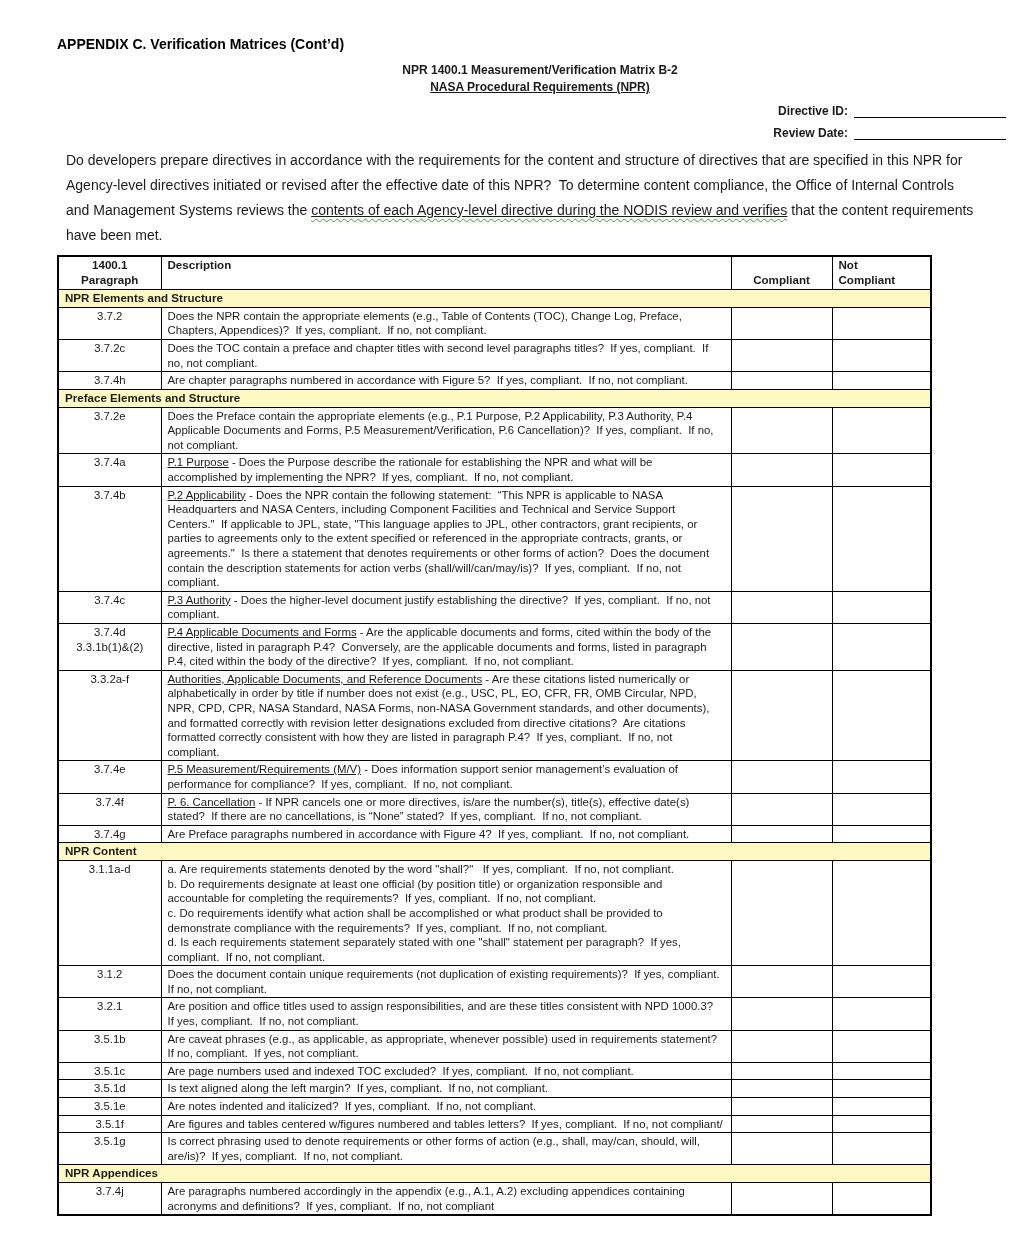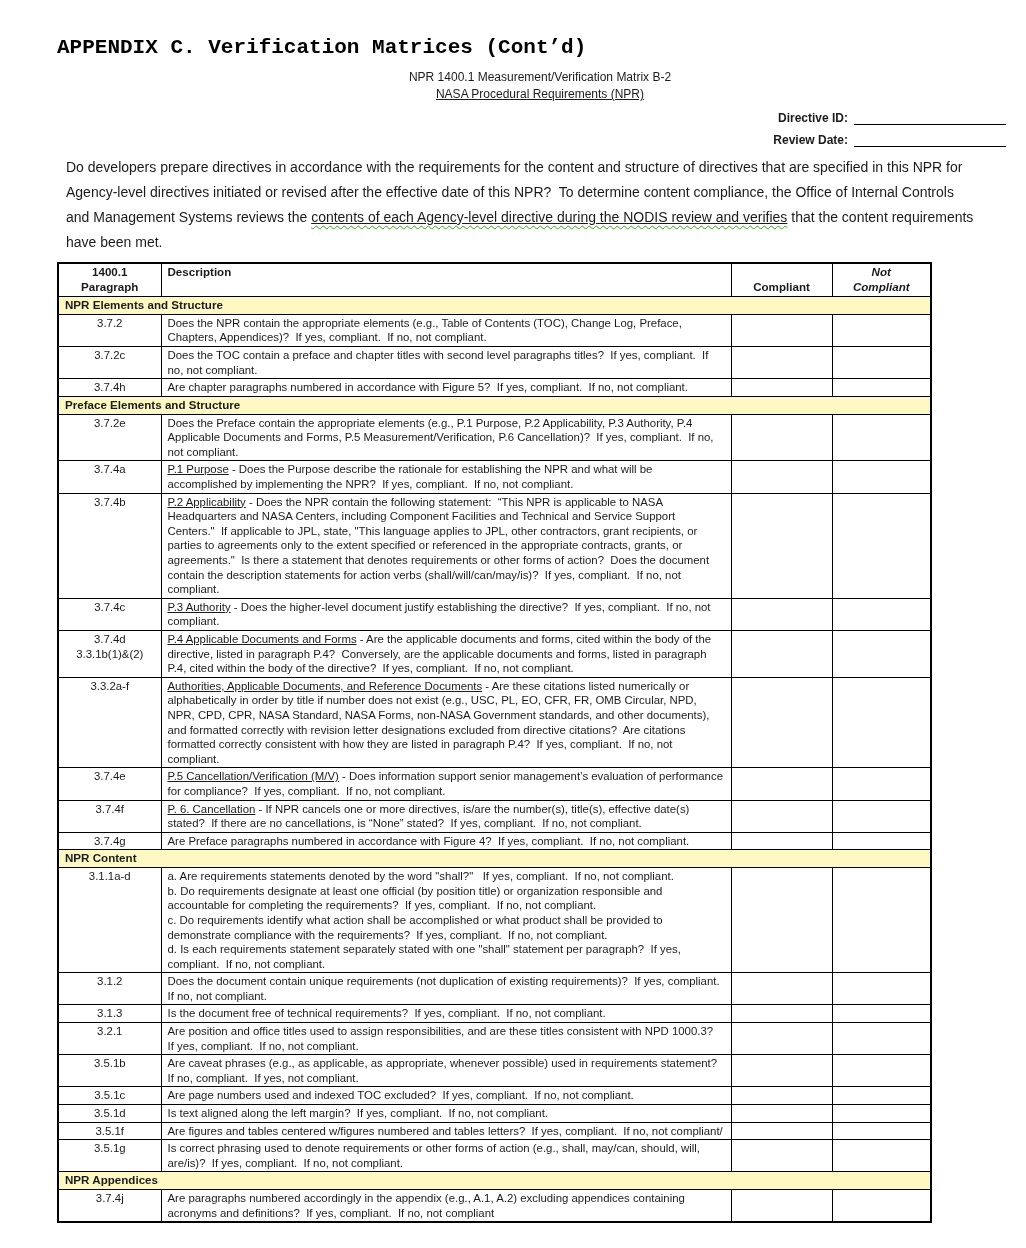--- a/index.html
+++ b/index.html
@@ -2,42 +2,42 @@
 <html><head>
 <meta charset="utf-8">
 <style>
   html,body{margin:0;padding:0;background:#ffffff;}
   .page{
     width:1026px;min-height:1248px;background:#ffffff;position:relative;
     font-family:"Liberation Sans","DejaVu Sans",sans-serif;color:#1b1b1b;
     box-sizing:border-box;padding-top:36px;
   }
   .doc-title{
-    font-family:Liberation Mono, monospace;
-    font-size:21px;font-weight:bold;margin:0 17px 10px 57px;color:#000;
+    font-family:Liberation Sans, sans-serif;
+    font-size:14px;font-weight:bold;margin:0 17px 10px 57px;color:#000;
   }
-  .subhead{width:960px;margin-left:60px;text-align:center;font-weight:normal;font-size:12px;line-height:1.45;}
+  .subhead{width:960px;margin-left:60px;text-align:center;font-weight:bold;font-size:12px;line-height:1.45;}
   .subhead.u span{text-decoration:underline;margin-top:48px;}
   .fields{margin:6px 20px 0 0;}
   .field-row{display:flex;justify-content:flex-end;align-items:flex-end;margin-bottom:7px;padding-left:25px;}
   .field-label{font-weight:bold;font-size:12px;margin-right:6px;}
   .field-line{display:inline-block;width:152px;height:14px;border-bottom:1px solid #000;}
   .intro{margin:8px 50px 8px 66px;font-size:14px;line-height:1.78;white-space:pre-wrap;}
   .gram{text-decoration:underline;}
   .gram-inner{text-decoration:underline wavy #3f9e2f;text-decoration-thickness:1px;text-underline-offset:3px;}
   table.matrix{
     margin-left:57px;width:873px;border-collapse:collapse;border:2px solid #000;
     font-size:11.4px;line-height:1.28;table-layout:fixed;
   }
   .matrix th,.matrix td{border:1px solid #000;padding:1px 6px;vertical-align:top;box-sizing:border-box;}
   .matrix th{font-weight:bold;font-size:11.6px;}
   th.h-para{text-align:center;vertical-align:top;}
   th.h-desc{text-align:left;vertical-align:top;}
   th.h-comp{text-align:center;vertical-align:bottom;}
-  th.h-not{text-align:center;vertical-align:top;font-style:italic;}
+  th.h-not{text-align:left;vertical-align:top;}
   .section-cell{background:#fef9c3;font-weight:bold;padding-left:10px;font-size:11.6px;}
   .para-cell{text-align:center;}
   .desc-cell .p{white-space:pre-wrap;}
   .desc-cell .p + .p{}
   .ul{text-decoration:underline;}
   .check-cell{background:#fff;}
 </style>
 </head>
 <body>
 
@@ -151,21 +151,21 @@
           <td class="para-cell">3.3.2a-f</td>
           <td class="desc-cell">
             <div class="p"><span class="ul">Authorities, Applicable Documents, and Reference Documents</span><span> - Are these citations listed numerically or alphabetically in order by title if number does not exist (e.g., USC, PL, EO, CFR, FR, OMB Circular, NPD, NPR, CPD, CPR, NASA Standard, NASA Forms, non-NASA Government standards, and other documents), and formatted correctly with revision letter designations excluded from directive citations?  Are citations formatted correctly consistent with how they are listed in paragraph P.4?  If yes, compliant.  If no, not compliant.</span></div>
           </td>
           <td class="check-cell"></td>
           <td class="check-cell"></td>
         </tr>
         <tr>
           <td class="para-cell">3.7.4e</td>
           <td class="desc-cell">
-            <div class="p"><span class="ul">P.5 Cancellation/Verification (M/V)</span><span> - Does information support senior management’s evaluation of performance for compliance?  If yes, compliant.  If no, not compliant.</span></div>
+            <div class="p"><span class="ul">P.5 Measurement/Requirements (M/V)</span><span> - Does information support senior management’s evaluation of performance for compliance?  If yes, compliant.  If no, not compliant.</span></div>
           </td>
           <td class="check-cell"></td>
           <td class="check-cell"></td>
         </tr>
         <tr>
           <td class="para-cell">3.7.4f</td>
           <td class="desc-cell">
             <div class="p"><span class="ul">P. 6. Cancellation</span><span> - If NPR cancels one or more directives, is/are the number(s), title(s), effective date(s) stated?  If there are no cancellations, is “None” stated?  If yes, compliant.  If no, not compliant.</span></div>
           </td>
           <td class="check-cell"></td>
@@ -195,28 +195,20 @@
         </tr>
         <tr>
           <td class="para-cell">3.1.2</td>
           <td class="desc-cell">
             <div class="p"><span>Does the document contain unique requirements (not duplication of existing requirements)?  If yes, compliant.  If no, not compliant.</span></div>
           </td>
           <td class="check-cell"></td>
           <td class="check-cell"></td>
         </tr>
         <tr>
-          <td class="para-cell">3.1.3</td>
-          <td class="desc-cell">
-            <div class="p"><span>Is the document free of technical requirements?  If yes, compliant.  If no, not compliant.</span></div>
-          </td>
-          <td class="check-cell"></td>
-          <td class="check-cell"></td>
-        </tr>
-        <tr>
           <td class="para-cell">3.2.1</td>
           <td class="desc-cell">
             <div class="p"><span>Are position and office titles used to assign responsibilities, and are these titles consistent with NPD 1000.3?  If yes, compliant.  If no, not compliant.</span></div>
           </td>
           <td class="check-cell"></td>
           <td class="check-cell"></td>
         </tr>
         <tr>
           <td class="para-cell">3.5.1b</td>
           <td class="desc-cell">
@@ -230,20 +222,28 @@
           <td class="desc-cell">
             <div class="p"><span>Are page numbers used and indexed TOC excluded?  If yes, compliant.  If no, not compliant.</span></div>
           </td>
           <td class="check-cell"></td>
           <td class="check-cell"></td>
         </tr>
         <tr>
           <td class="para-cell">3.5.1d</td>
           <td class="desc-cell">
             <div class="p"><span>Is text aligned along the left margin?  If yes, compliant.  If no, not compliant.</span></div>
+          </td>
+          <td class="check-cell"></td>
+          <td class="check-cell"></td>
+        </tr>
+        <tr>
+          <td class="para-cell">3.5.1e</td>
+          <td class="desc-cell">
+            <div class="p"><span>Are notes indented and italicized?  If yes, compliant.  If no, not compliant.</span></div>
           </td>
           <td class="check-cell"></td>
           <td class="check-cell"></td>
         </tr>
         <tr>
           <td class="para-cell">3.5.1f</td>
           <td class="desc-cell">
             <div class="p"><span>Are figures and tables centered w/figures numbered and tables letters?  If yes, compliant.  If no, not compliant/</span></div>
           </td>
           <td class="check-cell"></td>

